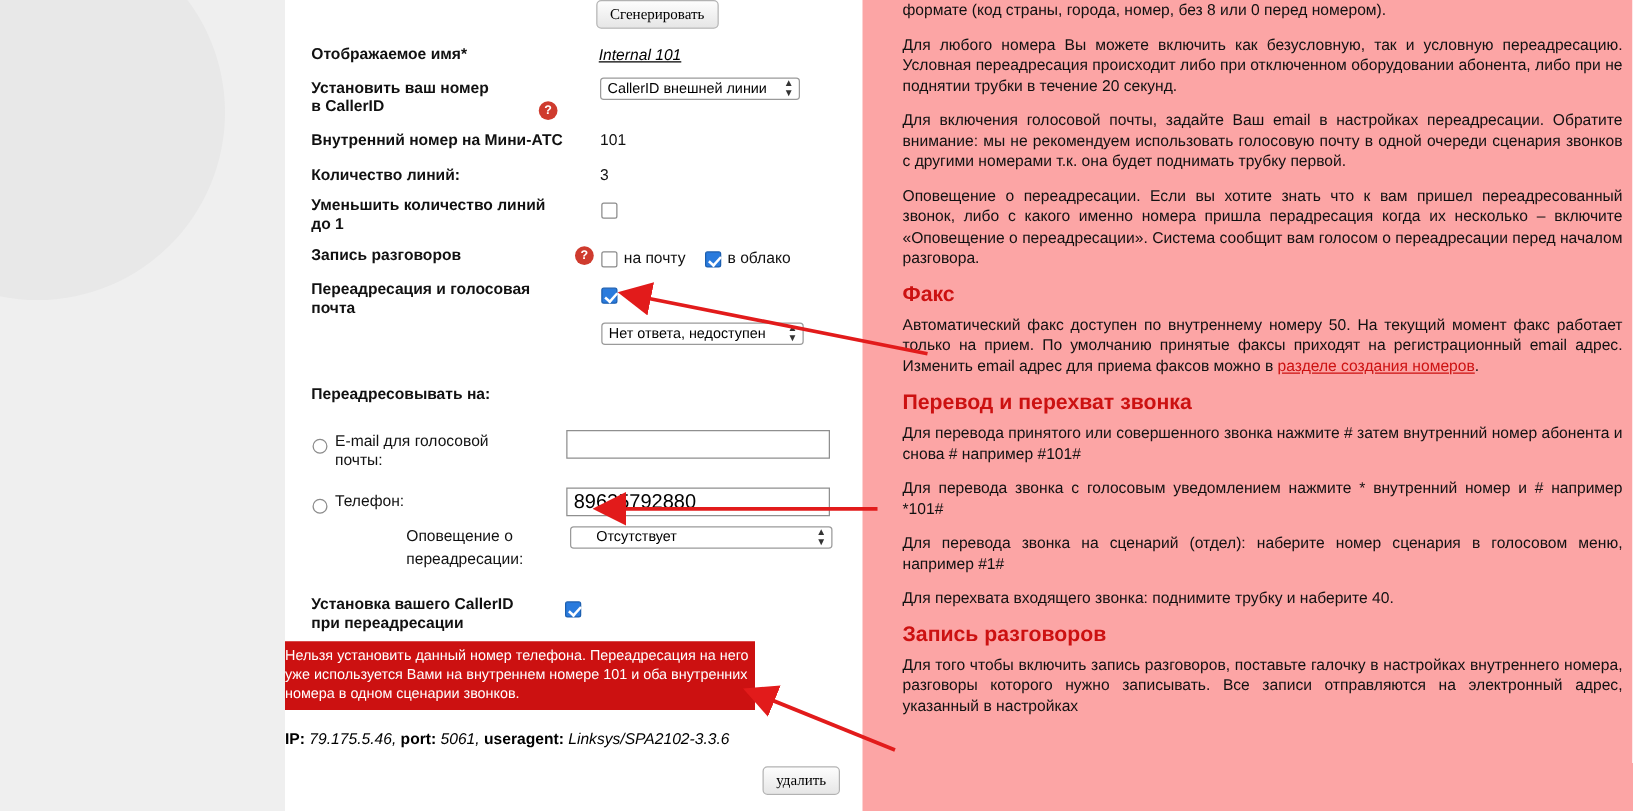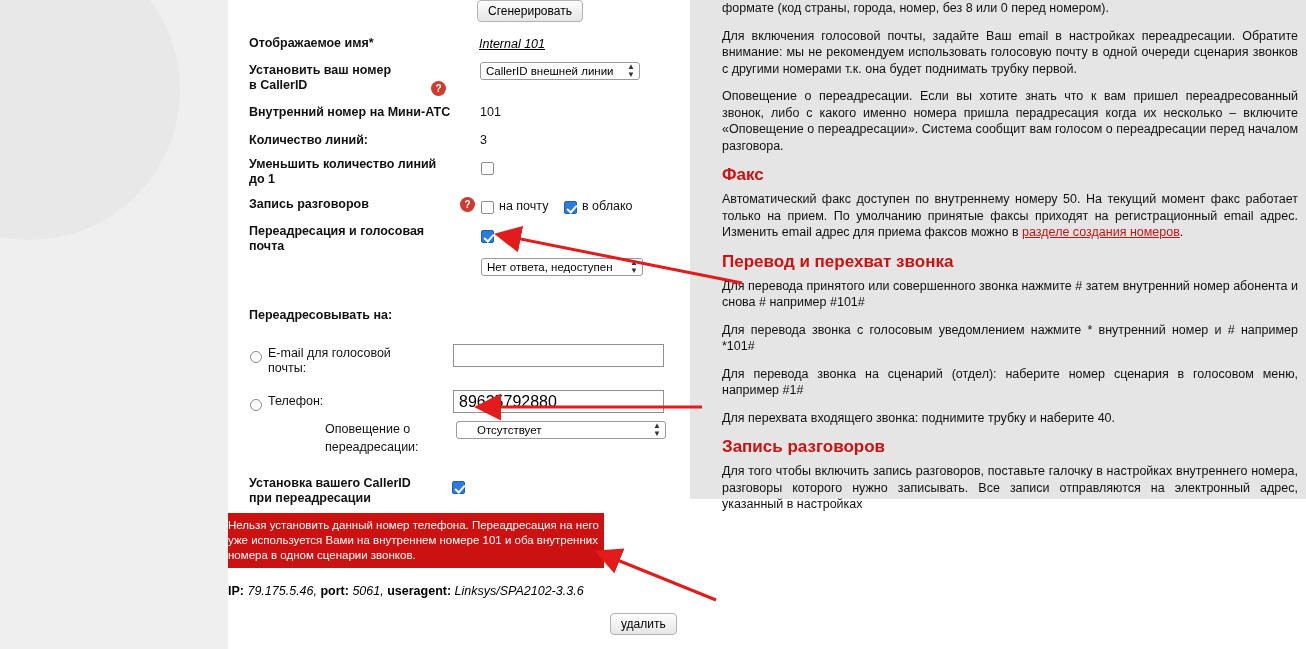--- a/index.html
+++ b/index.html
@@ -23,21 +23,21 @@
   }
   .page{position:relative;width:1306px;height:649px;}
 
   
   .form-panel{
     position:absolute;left:228px;top:0;width:462px;height:649px;
     background:#ffffff;
   }
   .gen-btn-wrap{position:absolute;left:249px;top:0px;}
   .btn{
-    font-family:Liberation Sans, sans-serif;font-size:12px;
+    font-family:Liberation Serif, serif;font-size:12px;
     background:linear-gradient(#fdfdfd,#e6e6e6);
     border:1px solid #b2b2b2;border-radius:4px;
     padding:3px 10px;color:#000;cursor:pointer;
   }
   .row{position:absolute;}
   .lbl{font-weight:bold;font-size:12.5px;color:#111;line-height:15px;}
   .val{font-size:12.5px;color:#111;}
   .val-italic{font-style:italic;text-decoration:underline;font-size:12.5px;}
   .select{
     font-family:"Liberation Sans",sans-serif;font-size:11.5px;
@@ -81,22 +81,22 @@
     background:#cc1111;color:#fff;font-weight:normal;font-size:11.5px;
     line-height:15px;padding:5px 0;box-sizing:border-box;
   }
   .ipline{position:absolute;left:228px;top:584px;font-size:12.5px;}
   .ipline b{font-weight:bold;}
   .ipline i{font-style:italic;}
   .del-btn{position:absolute;left:610px;top:613px;}
 
   
   .help{
-    position:absolute;left:690px;top:0;width:616px;height:499px;
-    background:#e5e5e5;padding:0 8px 0 32px;box-sizing:border-box;
+    position:absolute;left:690px;top:0;width:616px;height:649px;
+    background:#fca5a5;padding:0 8px 0 32px;box-sizing:border-box;
   }
   .help h2{
     color:#cc1111;font-size:17px;font-weight:bold;margin:11px 0 6px 0;
   }
   .help p{
     margin:0 0 11px 0;font-size:12.5px;line-height:16.5px;
     text-align:justify;color:#111;
   }
   .help a{color:#cc1111;text-decoration:underline;}
   .help .first{margin-top:0;padding-top:0;}
@@ -191,20 +191,21 @@
     <i>5061,</i>
     <b>useragent:</b>
     <i>Linksys/SPA2102-3.3.6</i>
   </div>
 
   <button class="btn del-btn">удалить</button>
 
   <div class="help">
     <p class="first">формате (код страны, города, номер, без 8 или 0 перед номером).</p>
 
+    <p>Для любого номера Вы можете включить как безусловную, так и условную переадресацию. Условная переадресация происходит либо при отключенном оборудовании абонента, либо при не поднятии трубки в течение 20 секунд.</p>
     <p>Для включения голосовой почты, задайте Ваш email в настройках переадресации. Обратите внимание: мы не рекомендуем использовать голосовую почту в одной очереди сценария звонков с другими номерами т.к. она будет поднимать трубку первой.</p>
     <p>Оповещение о переадресации. Если вы хотите знать что к вам пришел переадресованный звонок, либо с какого именно номера пришла перадресация когда их несколько – включите «Оповещение о переадресации». Система сообщит вам голосом о переадресации перед началом разговора.</p>
 
     <h2>Факс</h2>
     <p>
       <span>Автоматический факс доступен по внутреннему номеру 50. На текущий момент факс работает только на прием. По умолчанию принятые факсы приходят на регистрационный email адрес. Изменить email адрес для приема факсов можно в <a href="#">разделе создания номеров</a>.</span>
     </p>
 
     <h2>Перевод и перехват звонка</h2>
     <p>Для перевода принятого или совершенного звонка нажмите # затем внутренний номер абонента и снова # например #101#</p>

